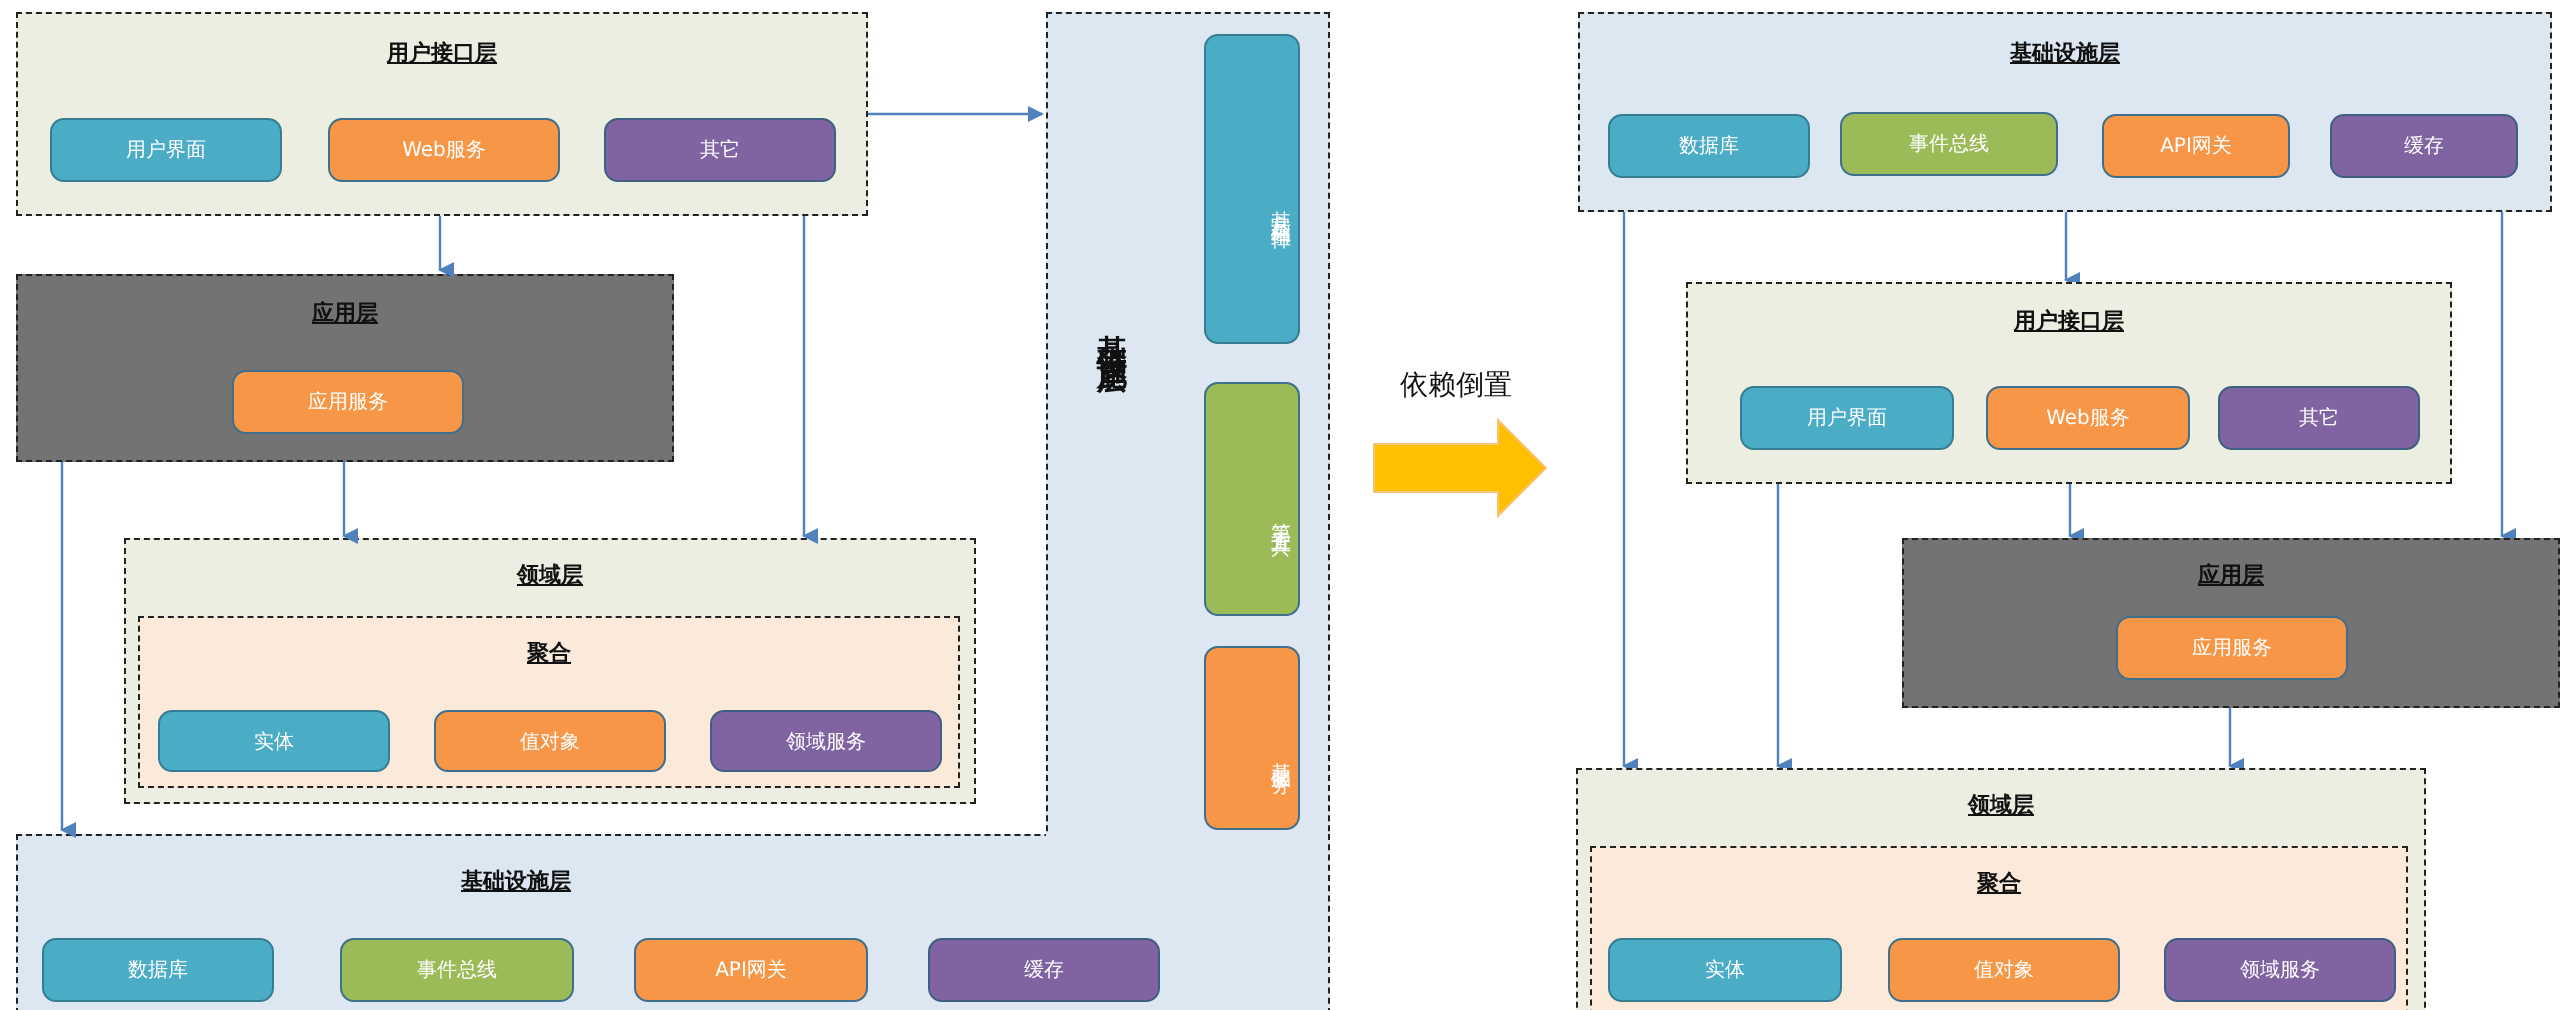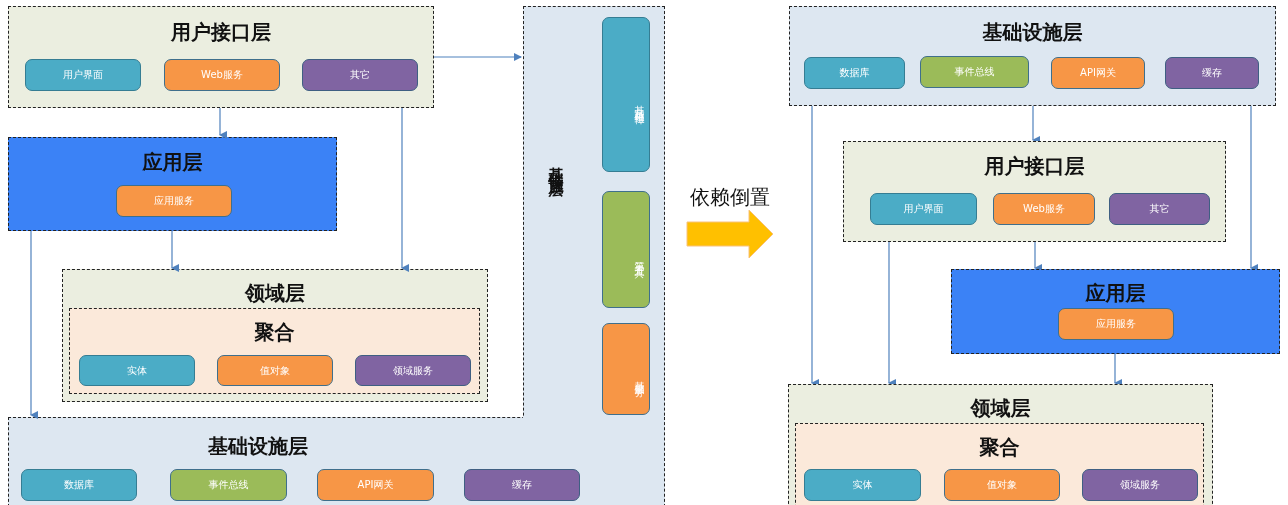--- a/index.html
+++ b/index.html
@@ -1,31 +1,31 @@
 <!DOCTYPE html>
 <html><head>
 <meta charset="utf-8">
 <style>
   html,body{margin:0;padding:0;background:#fff;}
   body{width:1288px;height:505px;position:relative;overflow:hidden;font-family:"DejaVu Sans","Liberation Sans",sans-serif;}
   .layer{position:absolute;box-sizing:border-box;border:1px dashed #222;}
   .green{background:#ebeee0;}
   .blue{background:#dde7f1;}
-  .cyan{background:#3b82f6;}
+  .cyan{background:#737373;}
   .peach{background:#fbe9da;}
-  .title{position:absolute;left:0;right:0;text-align:center;font-weight:bold;font-size:20px;color:#111;}
+  .title{position:absolute;left:0;right:0;text-align:center;font-weight:bold;font-size:11px;color:#111;text-decoration:underline;}
   .pill{position:absolute;box-sizing:border-box;border:1.5px solid #3d6e8a;border-radius:7px;color:#fff;font-size:10px;display:flex;align-items:center;justify-content:center;}
   .c-cyan{background:#4bacc6;border-color:#357d93;}
   .c-orange{background:#f79646;border-color:#3f6f8c;}
   .c-purple{background:#8064a2;border-color:#3f5f82;}
   .c-green{background:#9bbb59;border-color:#3f6f8c;}
   .vpill{flex-direction:column;justify-content:flex-start;padding-top:16px;line-height:20px;writing-mode:vertical-rl;text-orientation:upright;letter-spacing:2px;}
   .vtitle{position:absolute;writing-mode:vertical-rl;text-orientation:upright;font-weight:bold;font-size:15px;color:#111;letter-spacing:4px;}
   svg.lines{position:absolute;left:0;top:0;}
-  .dep-label{position:absolute;font-size:20px;color:#111;}
+  .dep-label{position:absolute;font-size:14px;color:#111;margin-left:10px;}
 </style>
 </head>
 <body>
 
 <div class="layer blue" style="left:523px;top:6px;width:142px;height:500px;border-bottom:none;"></div>
 <div class="layer blue" style="left:8px;top:417px;width:657px;height:90px;border-bottom:none;"></div>
 <div style="position:absolute;left:523px;top:417px;width:2px;height:1px;background:#dde7f1;"></div>
 <div style="position:absolute;left:524px;top:416px;width:140px;height:3px;background:#dde7f1;"></div>
 <div class="title" style="left:8px;width:500px;top:433px;">基础设施层</div>
 <div class="vtitle" style="left:546px;top:155px;">基础设施层</div>

